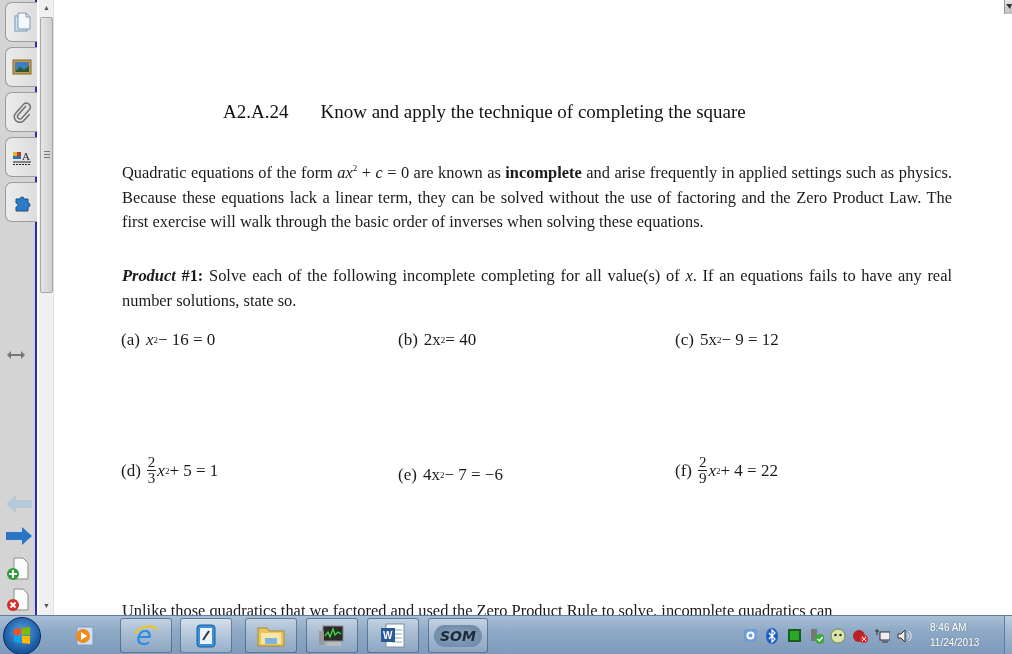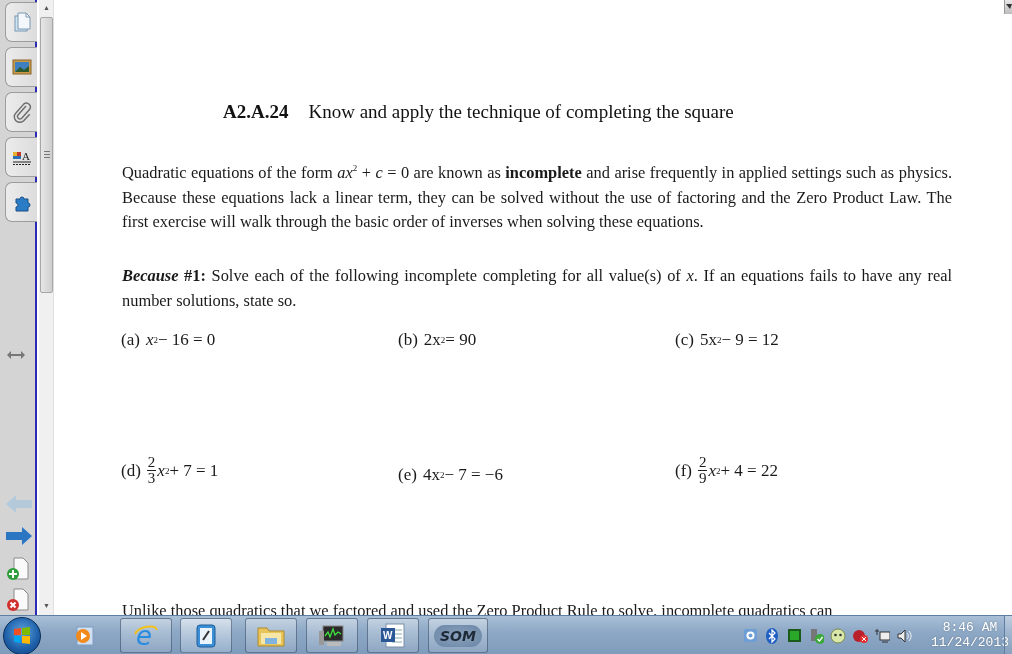--- a/index.html
+++ b/index.html
@@ -40,21 +40,21 @@
   .corner-box { position: absolute; left: 1004px; top: 0; width: 8px; height: 14px; background: linear-gradient(#e8e8e8,#bdbdbd); border-left:1px solid #999; }
   .corner-box::after { content:""; position:absolute; left:1px; top:4px; border-left:4px solid transparent; border-right:2px solid transparent; border-top:5px solid #333; }
 
   
   .doc { position: absolute; left: 55px; top: 0; width: 949px; height: 615px; background: #fff; overflow: hidden; }
   .title {
     position: absolute; left: 160px; top: 60px; width: 700px; text-align: left;
     font-family: "DejaVu Sans", sans-serif; font-size: 29px; color: #000; letter-spacing: 0.3px;
   }
   .standard { position: absolute; left: 168px; top: 101px; font-size: 19px; color: #111; white-space: pre; }
-  .standard .code { margin-right: 20px; font-weight: bold; }
+  .standard .code { margin-right: 32px; }
 
   .para { position: absolute; left: 67px; width: 830px; font-size: 16.4px; line-height: 24.5px; color: #1a1a1a; text-align: justify; }
   .para.p1 { top: 156px; }
   .para.ex { top: 264px; }
   .para b { font-weight: bold; }
   .para i { font-style: italic; }
   .math { font-family: "Liberation Serif", serif; }
   .math i { font-style: italic; }
   sup { font-size: 9px; vertical-align: 7px; }
 
@@ -81,21 +81,21 @@
     position: absolute; top: 2px; height: 35px; width: 52px;
     border: 1px solid rgba(40,60,90,0.55); border-radius: 3px;
     background: linear-gradient(rgba(255,255,255,0.35), rgba(255,255,255,0.1));
     display: flex; align-items: center; justify-content: center;
   }
   .tb-btn.plain { border-color: transparent; background: none; }
   .tb-btn.active { background: linear-gradient(rgba(255,255,255,0.55), rgba(200,220,240,0.3)); }
 
   .tray { position: absolute; left: 742px; top: 0; height: 39px; display: flex; align-items: center; gap: 6px; }
   .tray .ti { width: 16px; height: 16px; display:flex; align-items:center; justify-content:center; }
-  .clock { position: absolute; left: 930px; top: 4px; width: 80px; text-align: center; font-family: Liberation Mono, monospace; font-size: 13px; color: #fff; line-height: 15px; text-shadow: 0 0 2px rgba(0,0,0,0.3); }
+  .clock { position: absolute; left: 930px; top: 4px; width: 80px; text-align: left; font-family: Liberation Sans, sans-serif; font-size: 10px; color: #fff; line-height: 15px; text-shadow: 0 0 2px rgba(0,0,0,0.3); }
   .show-desktop { position:absolute; left: 1004px; top: 0; width: 8px; height: 39px; border-left: 1px solid #5f7fa2; background: linear-gradient(rgba(255,255,255,0.25), rgba(255,255,255,0.05)); }
 </style>
 </head>
 <body>
 
 <div class="sidebar">
   <div class="side-tab" style="top:2px;">
     <svg viewBox="0 0 22 22">
         <rect x="4" y="5" width="12" height="15" fill="#cfe2f0" stroke="#7a98b3"></rect>
         <path d="M7 2h8l4 4v12H7z" fill="#f4f8fc" stroke="#7a98b3"></path>
@@ -177,50 +177,50 @@
     </div>
 </div>
 
 <div class="corner-box"></div>
 
 <div class="doc">
   <div class="standard"><span class="code">A2.A.24</span><span>Know and apply the technique of completing the square</span></div>
 
   <div class="para p1"><span>Quadratic equations of the form </span><span class="math"><i>ax</i><sup>2</sup> + <i>c</i> = 0</span><span> are known as </span><b>incomplete</b><span> and arise frequently in applied settings such as physics.  Because these equations lack a linear term, they can be solved without the use of factoring and the Zero Product Law.  The first exercise will walk through the basic order of inverses when solving these equations.</span></div>
 
-  <div class="para ex"><b><i>Because</i> <span>#1:</span></b><span>  Solve each of the following incomplete completing for all value(s) of </span><i>x</i><span>.  If an equations fails to have any real number solutions, state so.</span></div>
+  <div class="para ex"><b><i>Product</i> <span>#1:</span></b><span>  Solve each of the following incomplete completing for all value(s) of </span><i>x</i><span>.  If an equations fails to have any real number solutions, state so.</span></div>
 
   <div class="prob" style="left:66px;top:330px;">
     <span class="lbl">(a)</span>
     <i>x</i>
       <sup>2</sup>
       <span> − 16 = 0</span>
   </div>
   <div class="prob" style="left:343px;top:330px;">
     <span class="lbl">(b)</span>
     <span>2x</span>
       <sup>2</sup>
-      <span> = 90</span>
+      <span> = 40</span>
   </div>
   <div class="prob" style="left:620px;top:330px;">
     <span class="lbl">(c)</span>
     <span>5x</span>
       <sup>2</sup>
       <span> − 9 = 12</span>
   </div>
 
   <div class="prob" style="left:66px;top:455px;">
     <span class="lbl">(d)</span>
     <span class="frac">
         <span class="num">2</span>
         <span>3</span>
       </span>
     <i>x</i>
       <sup>2</sup>
-      <span> + 7 = 1</span>
+      <span> + 5 = 1</span>
   </div>
   <div class="prob" style="left:343px;top:465px;">
     <span class="lbl">(e)</span>
     <span>4x</span>
       <sup>2</sup>
       <span> − 7 = −6</span>
   </div>
   <div class="prob" style="left:620px;top:455px;">
     <span class="lbl">(f)</span>
     <span class="frac">

